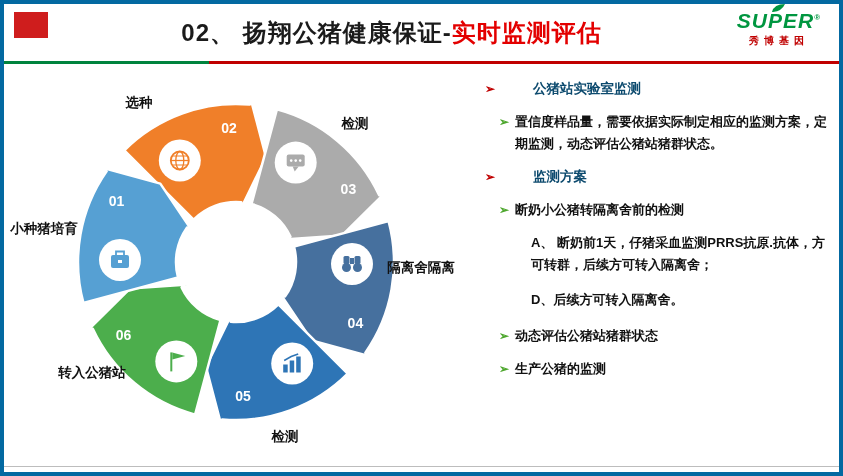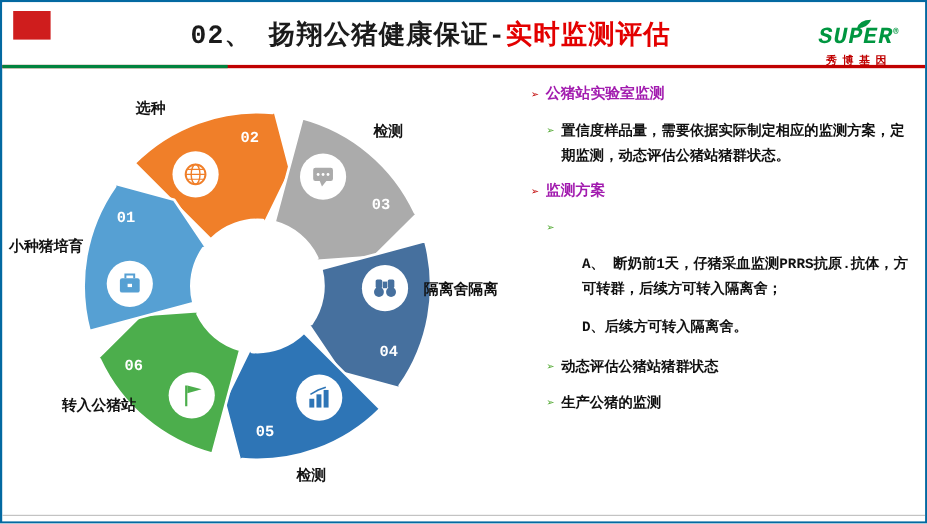--- a/index.html
+++ b/index.html
@@ -1,45 +1,45 @@
 <!DOCTYPE html>
 <html><head>
 <meta charset="utf-8">
 <style>
   html,body{margin:0;padding:0;background:#e9e9e9;}
   .slide{position:relative;width:843px;height:476px;background:#fff;overflow:hidden;
-         font-family:Liberation Mono, monospace;border:2px solid #0369a1;box-sizing:border-box;}
+         font-family:Liberation Sans, sans-serif;border:4px solid #0369a1;box-sizing:border-box;}
 
   
   .hdr{position:absolute;top:0;left:0;right:0;height:57px;background:#fff;}
   .marker{position:absolute;left:10px;top:8px;width:34px;height:26px;background:#cf1d1d;}
   .title{position:absolute;left:60px;right:120px;top:13px;text-align:center;
          font-size:24px;font-weight:bold;color:#1b1b1b;letter-spacing:1px;white-space:nowrap;}
   .title .red{color:#e30000;}
-  .logo{position:absolute;right:12px;top:5px;text-align:center;width:96px;margin-top:16px;}
+  .logo{position:absolute;right:12px;top:5px;text-align:center;width:96px;}
   .logo .super{color:#009640;font-size:21px;font-weight:bold;font-style:italic;letter-spacing:1px;line-height:1.1;position:relative;display:inline-block;}
   .logo .super sup{font-size:8px;font-style:normal;}
   .logo .leaf{position:absolute;top:-6px;left:34px;}
   .logo .sub{color:#c00000;font-size:10px;font-weight:bold;letter-spacing:5px;margin-top:2px;}
   .hdr-line{position:absolute;top:57px;left:0;width:100%;height:3px;background:#c00000;}
   .hdr-line .green-seg{position:absolute;left:0;top:0;width:205px;height:3px;background:#00833e;}
   .footer-line{position:absolute;bottom:5px;left:0;width:100%;height:1px;background:#bdbdbd;}
 
   
   .diagram{position:absolute;left:0;top:62px;width:470px;height:410px;}
   .diagram svg{width:100%;height:100%;}
 
   
   .panel{position:absolute;left:481px;top:74px;width:352px;color:#111;}
   .row{display:flex;align-items:flex-start;font-weight:bold;font-size:13px;line-height:1.7;margin-bottom:9px;}
   .row .bullet{flex:0 0 auto;margin-right:6px;font-size:12px;line-height:1.85;}
   .bullet.red{color:#c00000;}
   .bullet.green{color:#4ea72e;}
   .row.level-1{font-size:13.5px;margin-bottom:10px;}
-  .row.level-1 .txt{color:#a21caf;}
+  .row.level-1 .txt{color:#0c4a6e;margin-left:32px;}
   .row.level-2{padding-left:14px;margin-bottom:11px;}
   .row.level-3{padding-left:46px;margin-bottom:13px;}
 </style>
 </head>
 <body>
 
 <div class="slide">
 
   <div class="hdr">
     <div class="marker"></div>
@@ -133,20 +133,21 @@
       <div class="row level-2">
         <span class="bullet green">➢</span>
         <span class="txt">置信度样品量，需要依据实际制定相应的监测方案，定期监测，动态评估公猪站猪群状态。</span>
       </div>
       <div class="row level-1">
         <span class="bullet red">➢</span>
         <span class="txt">监测方案</span>
       </div>
       <div class="row level-2">
         <span class="bullet green">➢</span>
+        <span class="txt">断奶小公猪转隔离舍前的检测</span>
       </div>
       <div class="row level-3">
         <span class="txt">A、 断奶前1天，仔猪采血监测PRRS抗原.抗体，方可转群，后续方可转入隔离舍；</span>
       </div>
       <div class="row level-3">
         <span class="txt">D、后续方可转入隔离舍。</span>
       </div>
       <div class="row level-2">
         <span class="bullet green">➢</span>
         <span class="txt">动态评估公猪站猪群状态</span>

